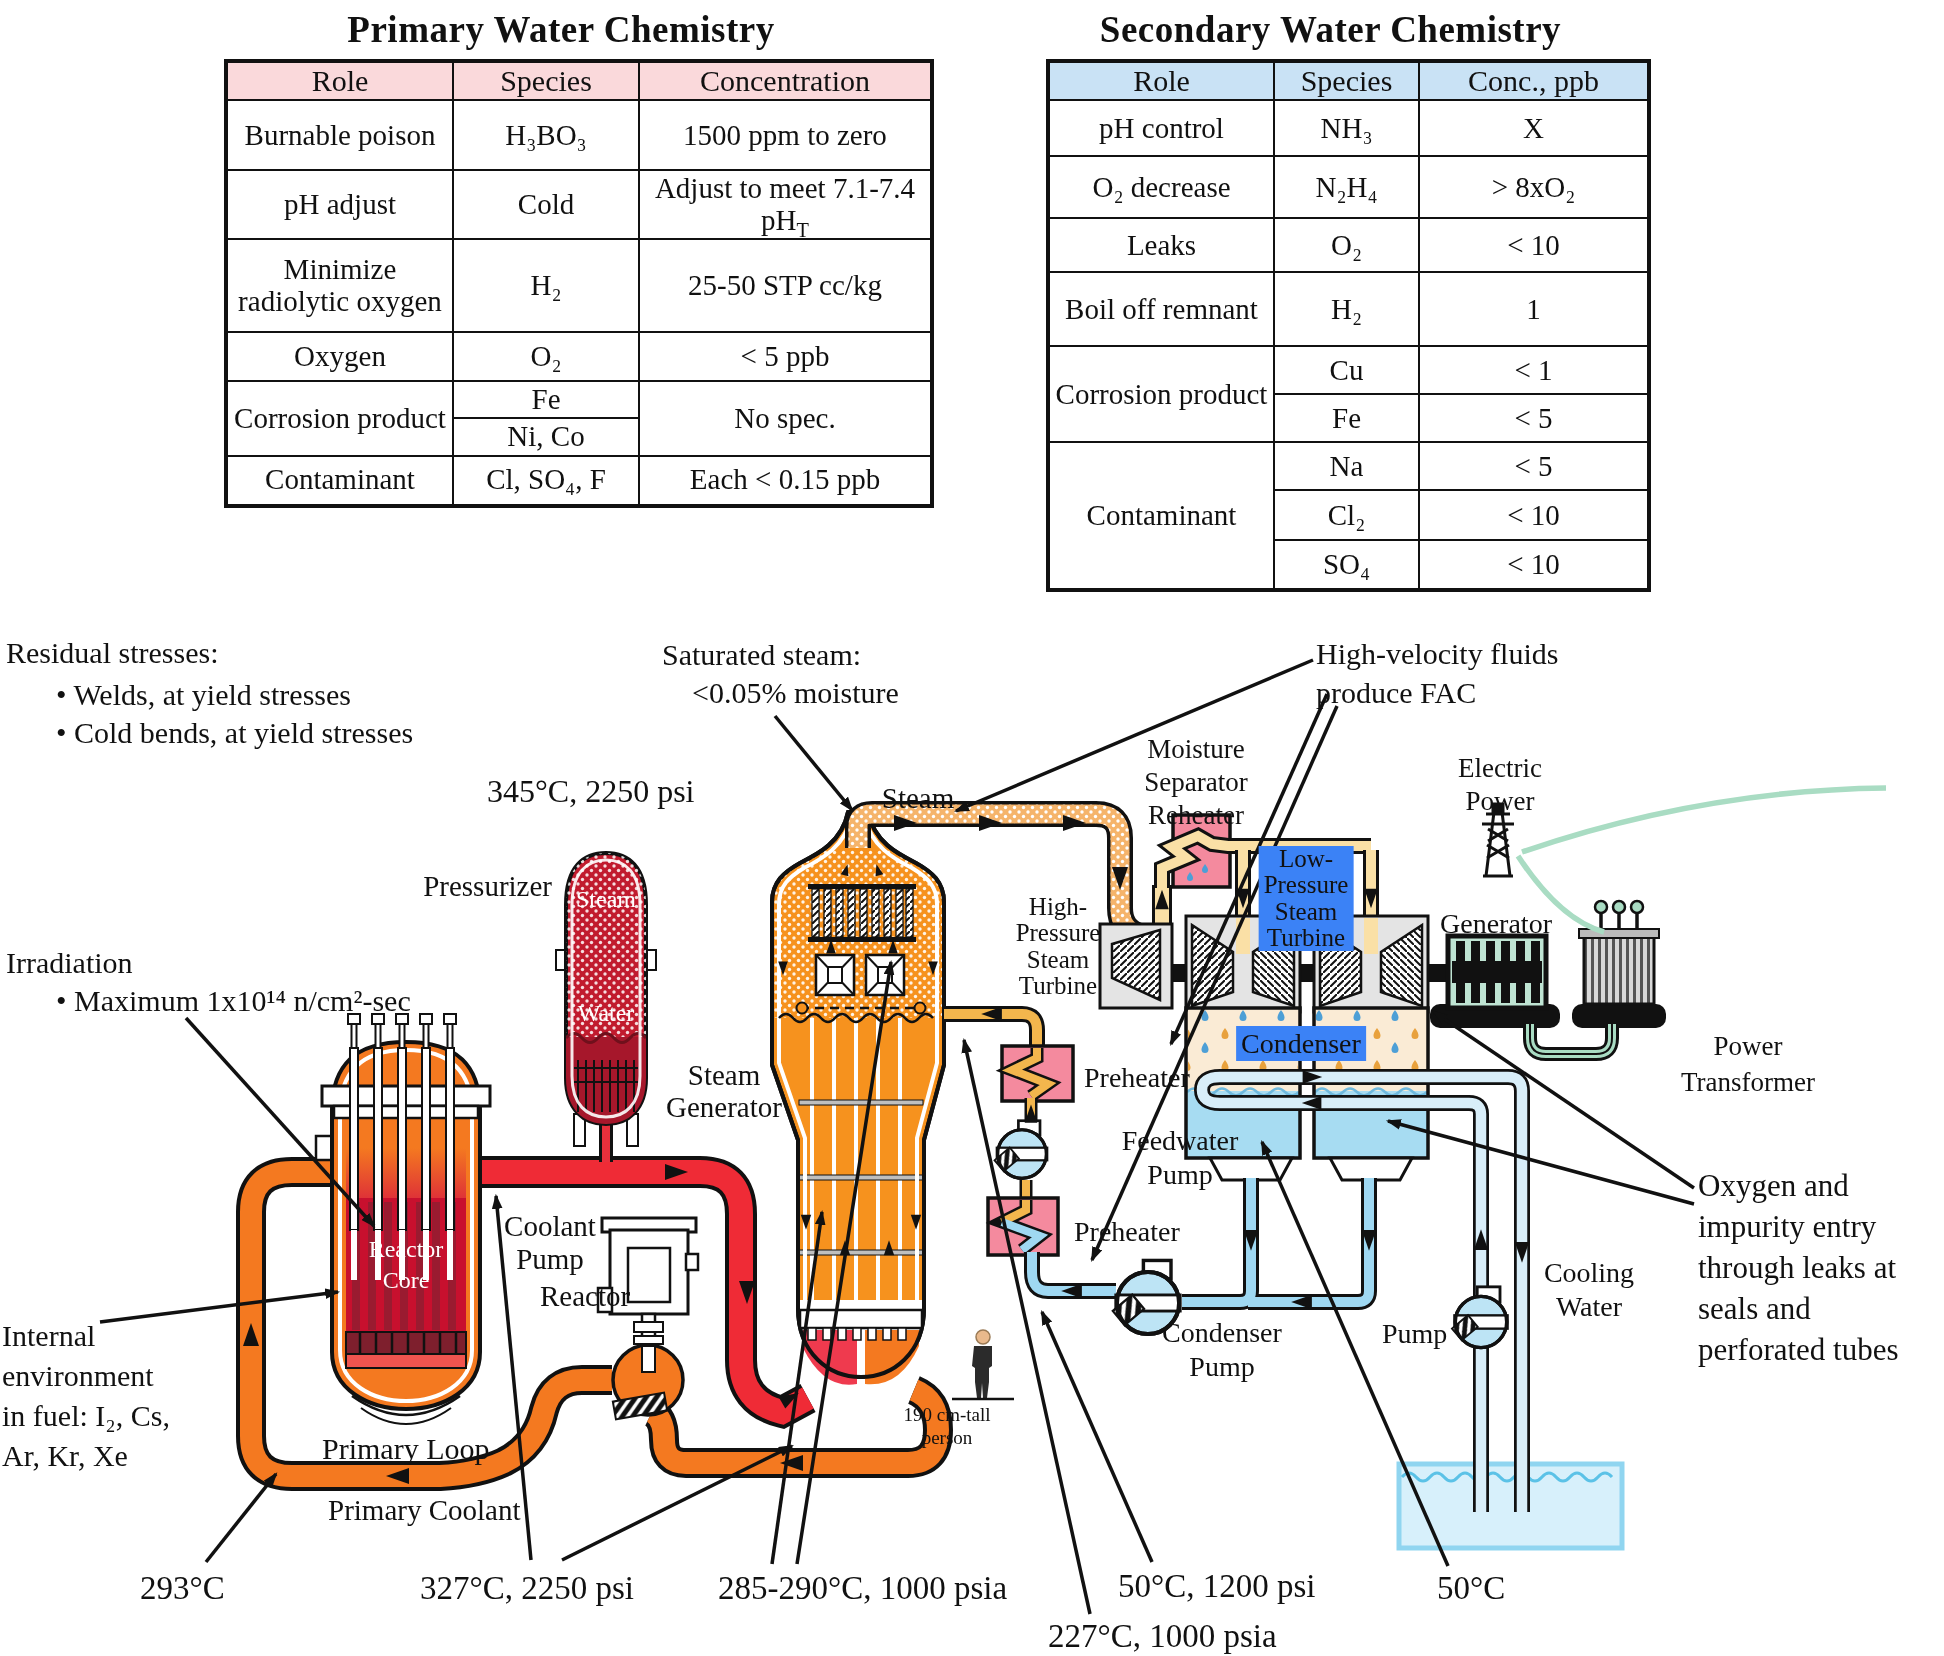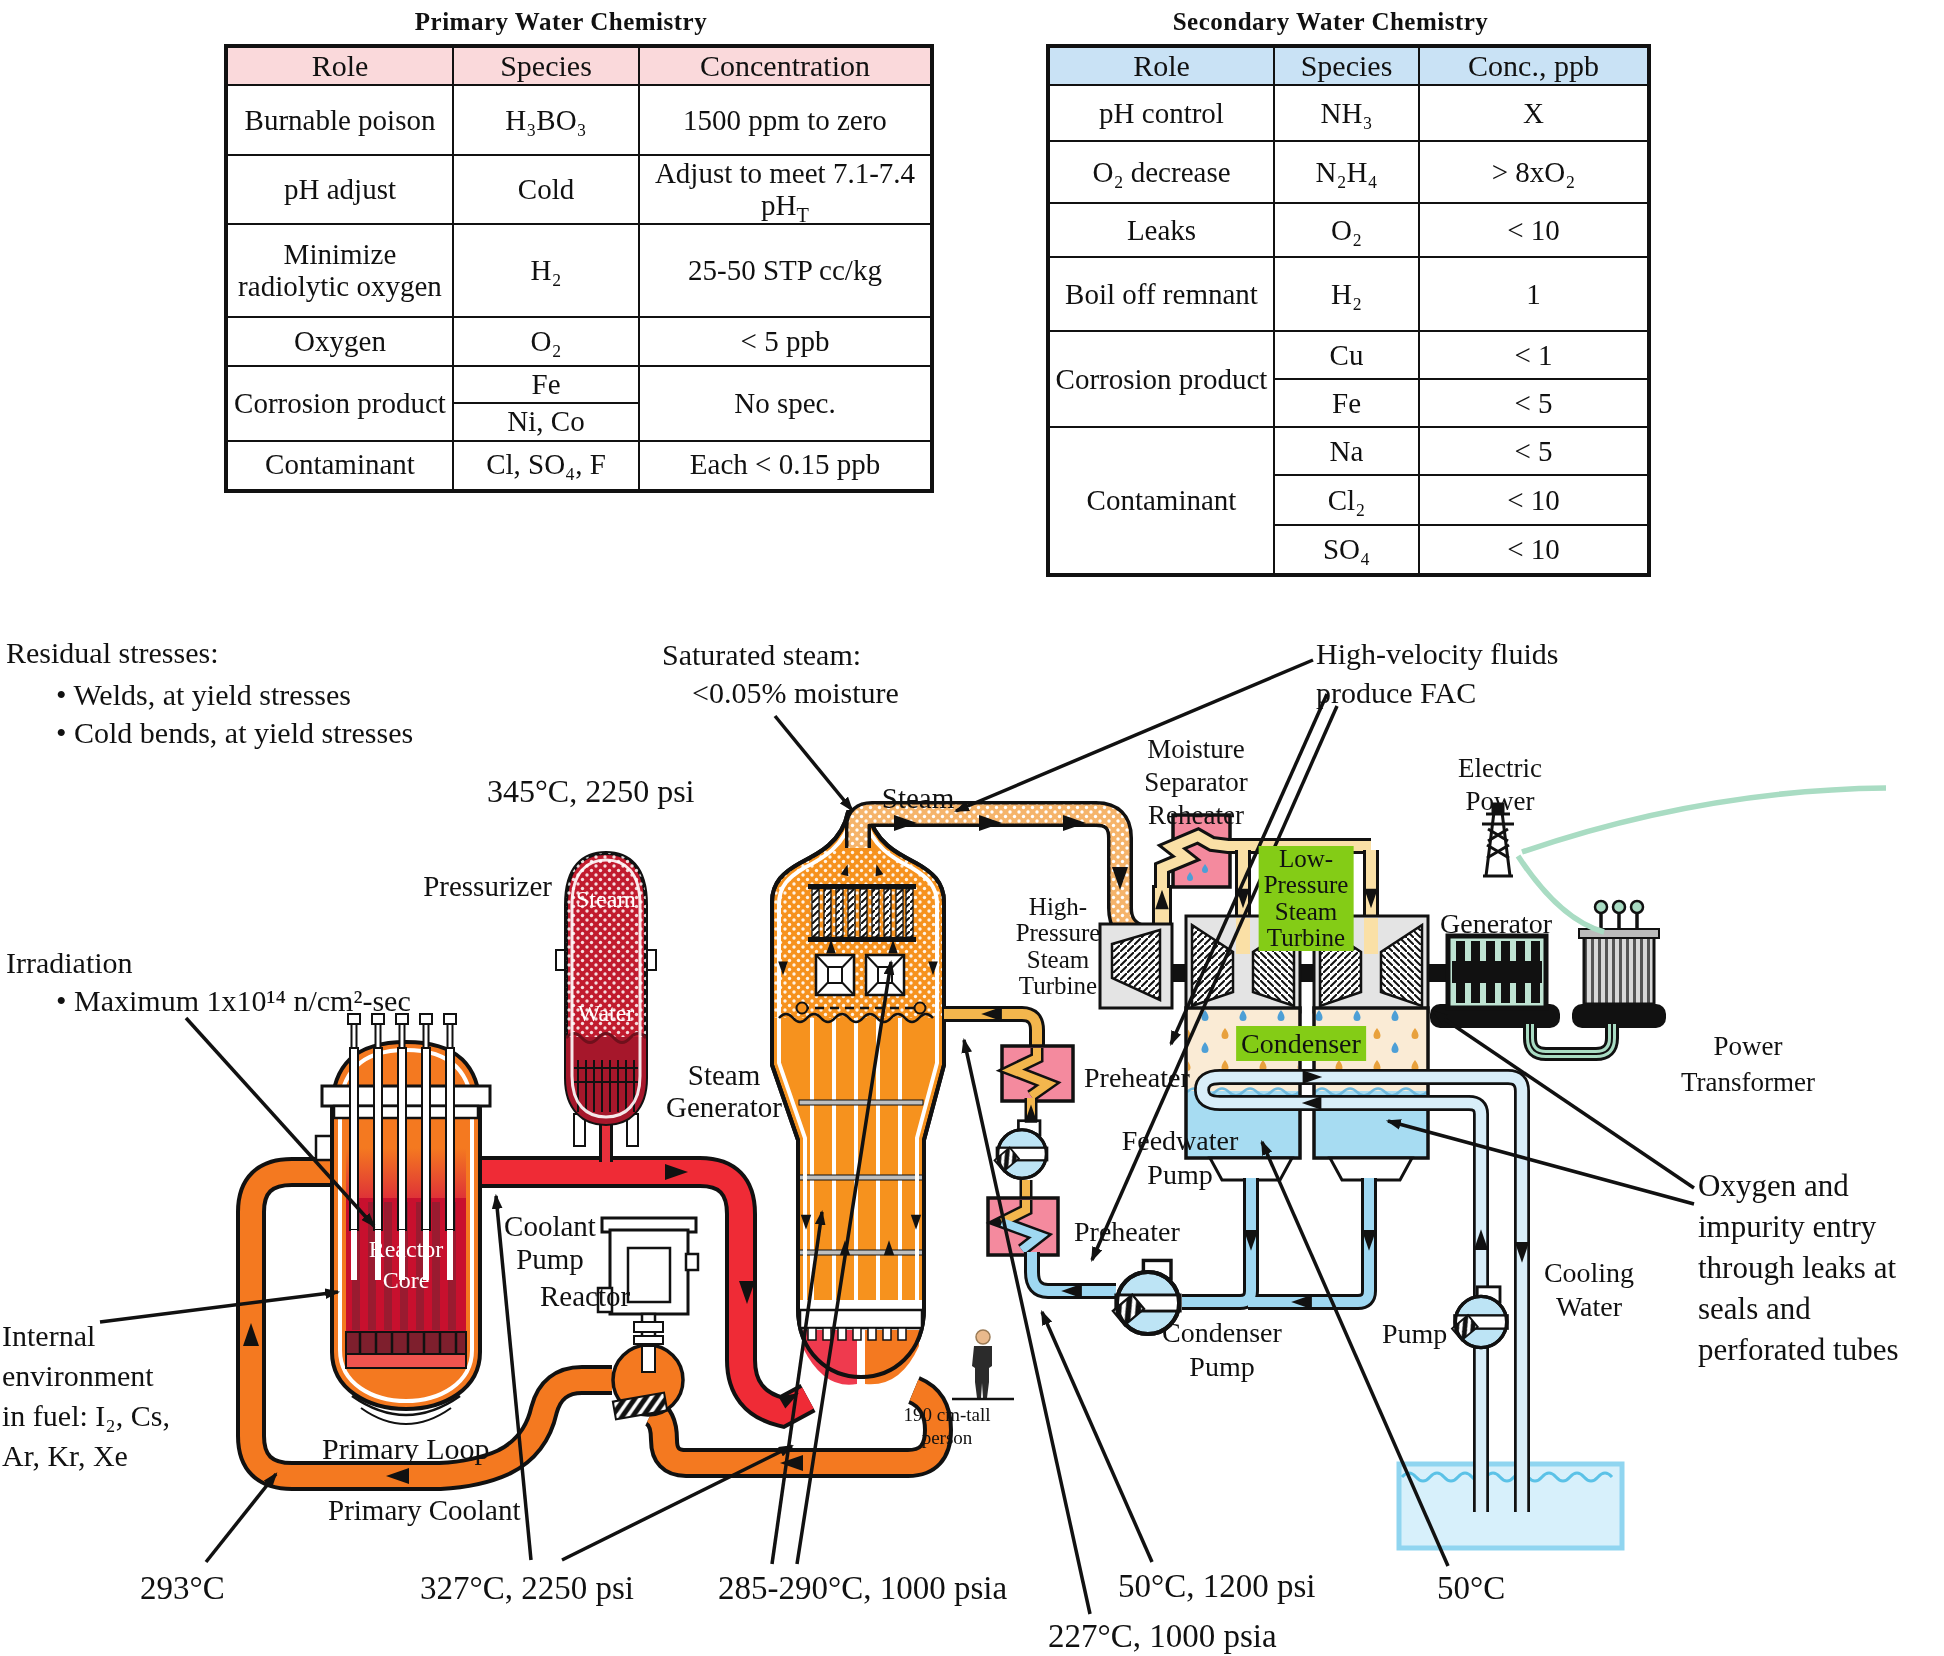--- a/index.html
+++ b/index.html
@@ -1,31 +1,31 @@
 <!DOCTYPE html>
 <html><head>
 <meta charset="utf-8">
 <style>
   html,body{margin:0;padding:0;background:#fff}
   #stage{position:relative;width:1944px;height:1656px;background:#fff;overflow:hidden;
          font-family:"Liberation Serif","DejaVu Serif",serif;color:#111}
   #stage svg{position:absolute;left:0;top:0}
   .tblwrap{position:absolute}
-  .ttitle{font-weight:bold;font-size:25px;text-align:center;margin-bottom:8px;letter-spacing:.5px}
+  .ttitle{font-weight:bold;font-size:37px;text-align:center;margin-bottom:8px;letter-spacing:.5px}
   table{border-collapse:collapse;border:4px solid #111;table-layout:fixed;width:100%}
   td{border:2.5px solid #111;text-align:center;vertical-align:middle;
      font-size:29px;line-height:1.08;padding:2px 4px}
   .hd td{font-size:30px}
   #tp .hd td{background:#FAD9DB}
   #ts .hd td{background:#C9E2F5}
   sub{font-size:70%;line-height:0}
   .lab{position:absolute;white-space:pre-line;line-height:1.25;color:#111}
   .c{transform:translateX(-50%);text-align:center}
   .r{text-align:right}
-  .labbox{background:#84cc16;padding:0 5px}
+  .labbox{background:#3b82f6;padding:0 5px}
   .w{color:#fff}
 </style>
 </head>
 <body>
 
 <div id="stage">
 
   <div class="tblwrap" id="tp" style="left:224px;top:8px;width:674px">
     <div class="ttitle">Primary Water Chemistry</div>
     <table>

